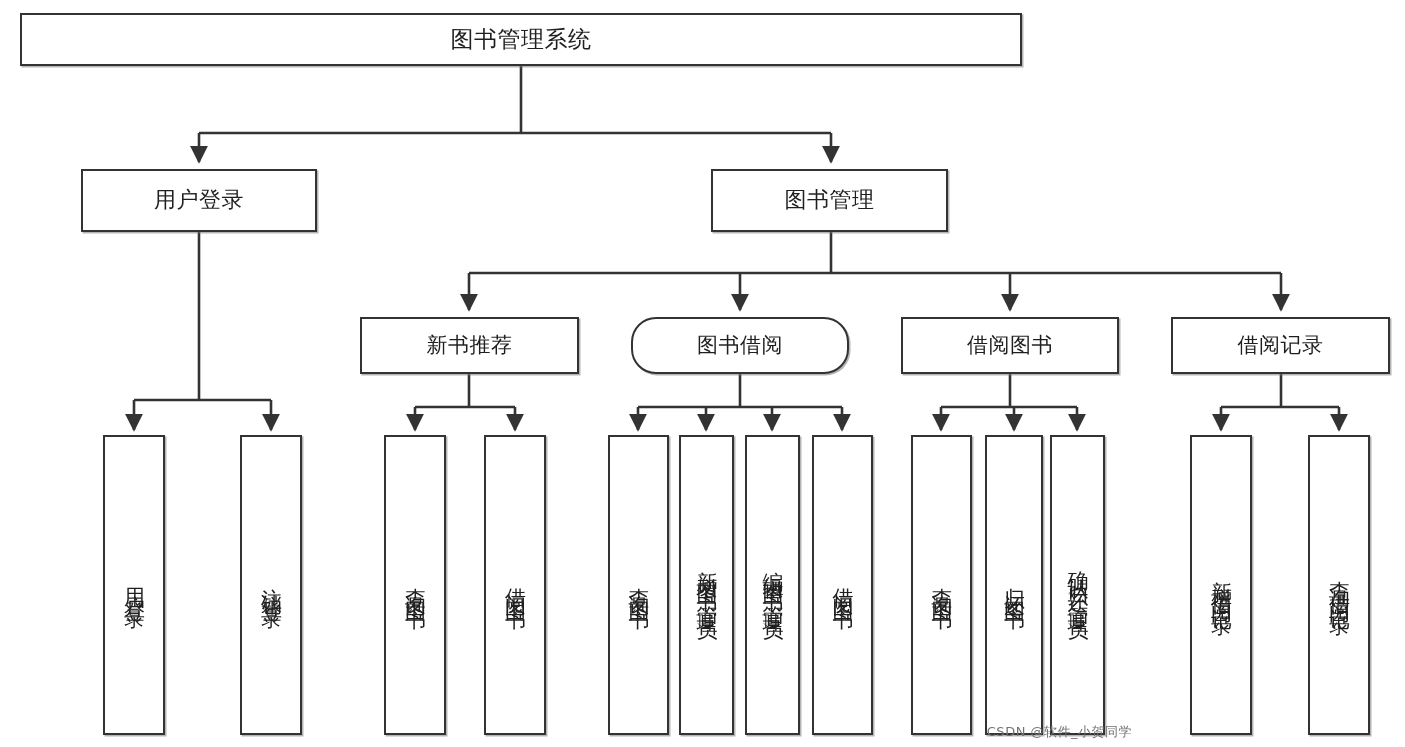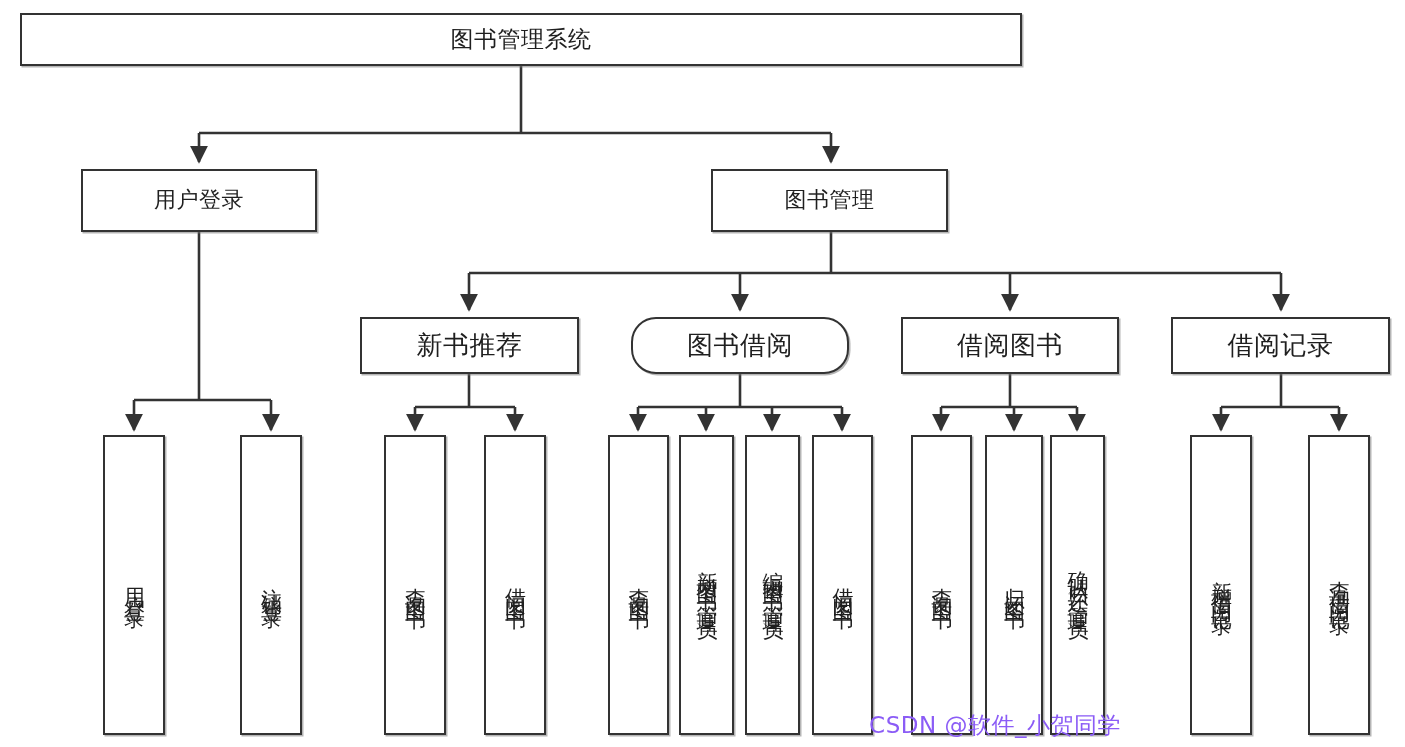--- a/index.html
+++ b/index.html
@@ -3,21 +3,21 @@
 <meta charset="utf-8">
 <style>
   html,body{margin:0;padding:0;}
   body{
     width:1405px;height:747px;
     background:#ffffff;
     font-family:"DejaVu Sans","Liberation Sans",sans-serif;
     overflow:hidden;
     position:relative;
   }
-  #canvas{position:absolute;left:0;top:0;width:1129px;height:747px;}
+  #canvas{position:absolute;left:0;top:0;width:1129px;height:747px;padding-left:11px;}
   #edges{position:absolute;left:0;top:0;width:1405px;height:747px;}
 
   .node{
     position:absolute;
     box-sizing:border-box;
     background:#ffffff;
     border:2.5px solid #333333;
     box-shadow:1.5px 1.5px 0 rgba(120,120,120,0.55);
     display:flex;
     align-items:center;
@@ -25,21 +25,21 @@
   }
   .node .lbl{
     color:#1f1f1f;
     line-height:1.12;
     text-align:center;
     letter-spacing:0.5px;
     white-space:pre;
   }
   .lvl0 .lbl{font-size:23px;}
   .lvl1 .lbl{font-size:22px;}
-  .lvl2 .lbl{font-size:26px;}
+  .lvl2 .lbl{font-size:21px;}
 
   .leaf{
     position:absolute;
     box-sizing:border-box;
     background:#ffffff;
     border:2.5px solid #333333;
     box-shadow:1.5px 1.5px 0 rgba(120,120,120,0.55);
     display:flex;
     align-items:center;
     justify-content:center;
@@ -53,22 +53,22 @@
     letter-spacing:7px;
     line-height:1;
     text-align:center;
     white-space:pre;
   }
 
   #watermark{
     position:absolute;
     right:8px;
     bottom:6px;
-    font-size:23px;
-    color:#8b5cf6;
+    font-size:13px;
+    color:#737373;
     letter-spacing:0.5px;
     user-select:none;
     white-space:nowrap;
     margin-top:12px;
   }
 </style>
 </head>
 <body>
 
 <div id="canvas">

